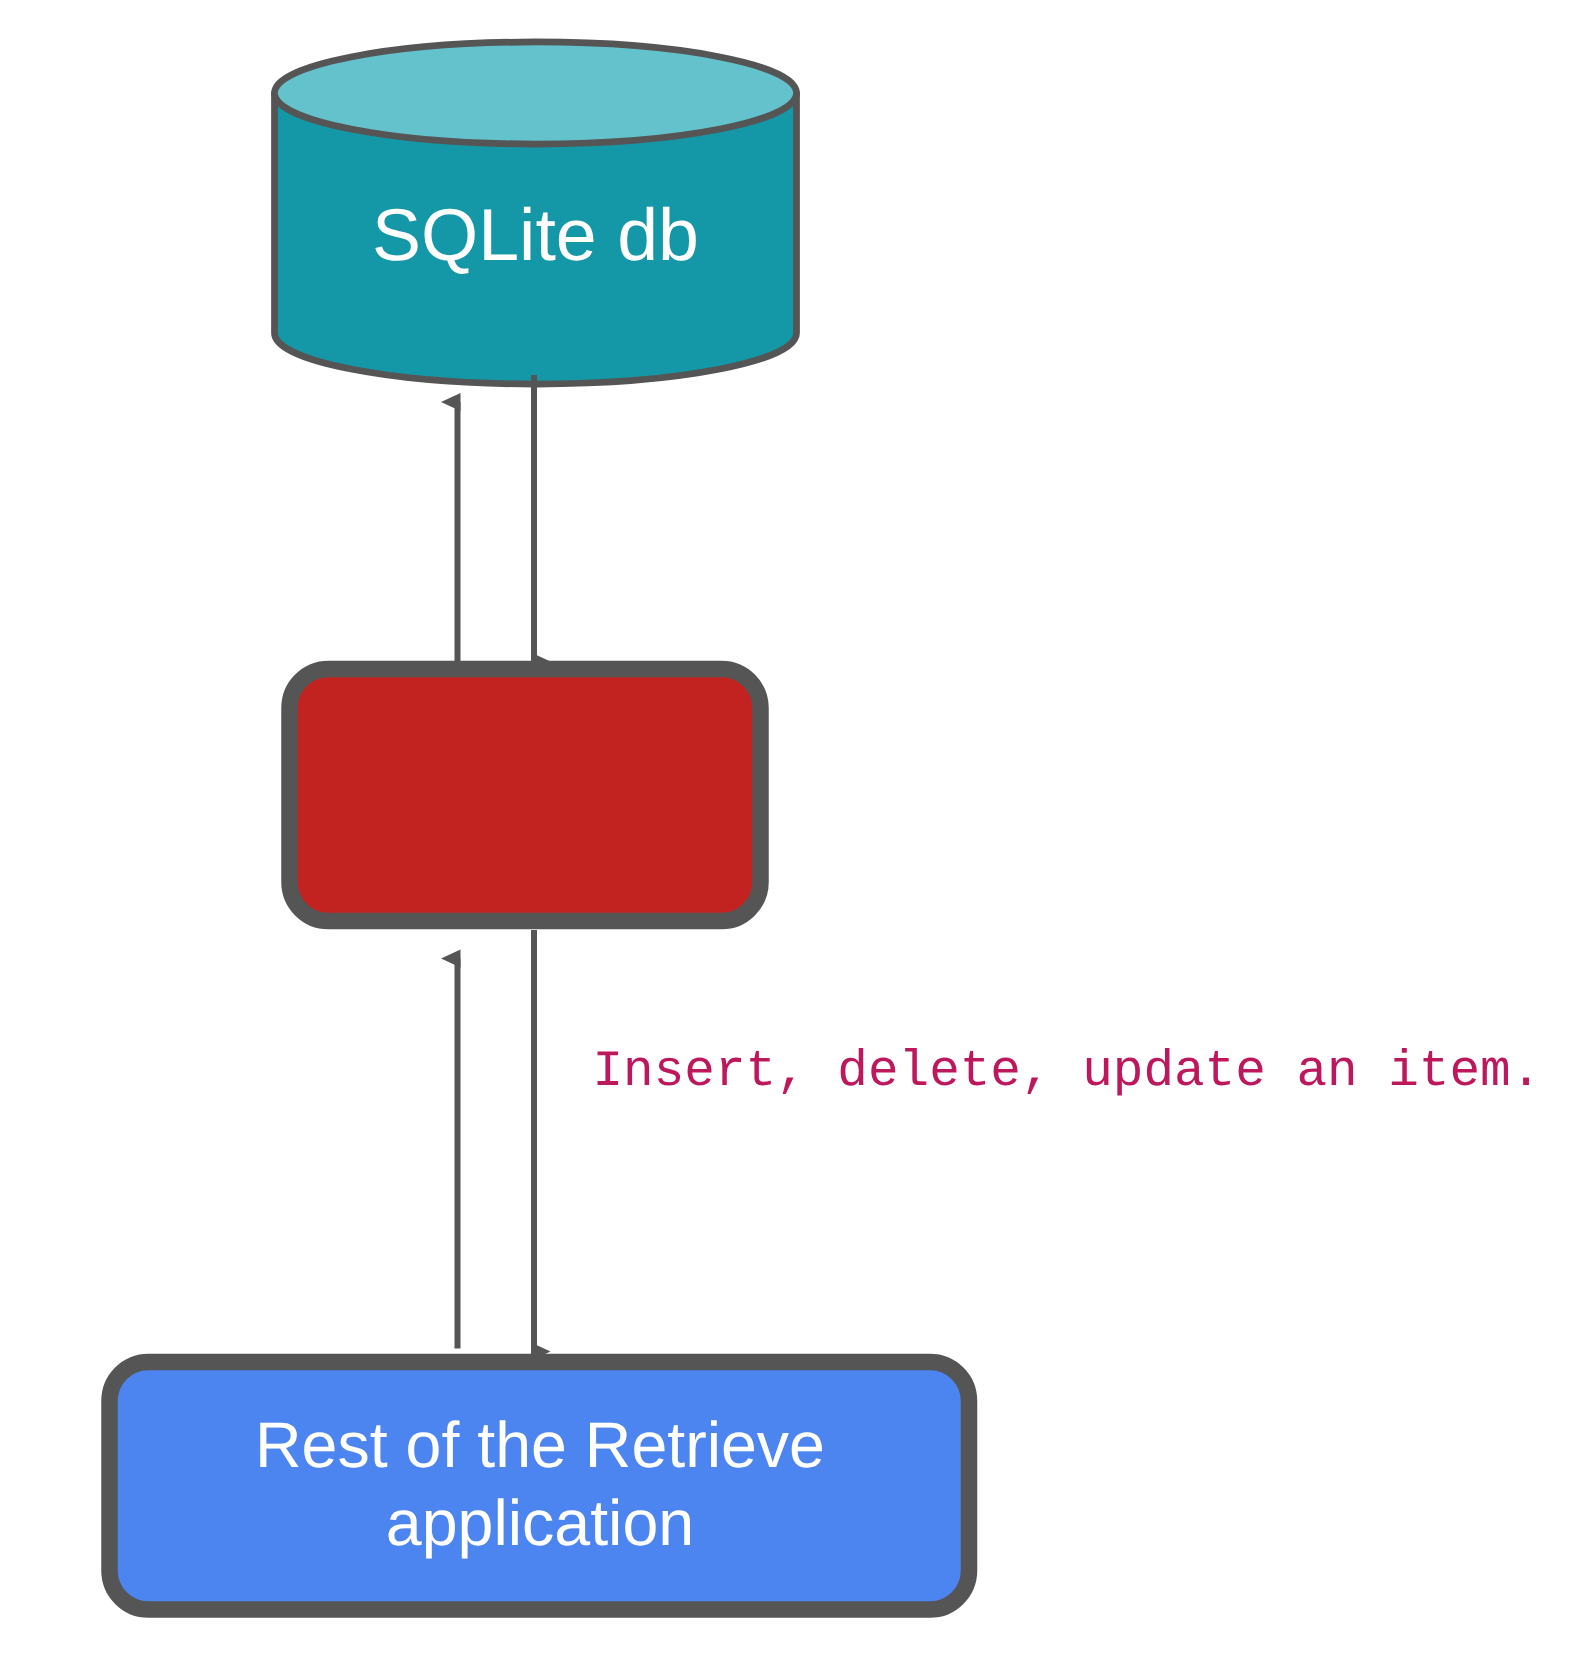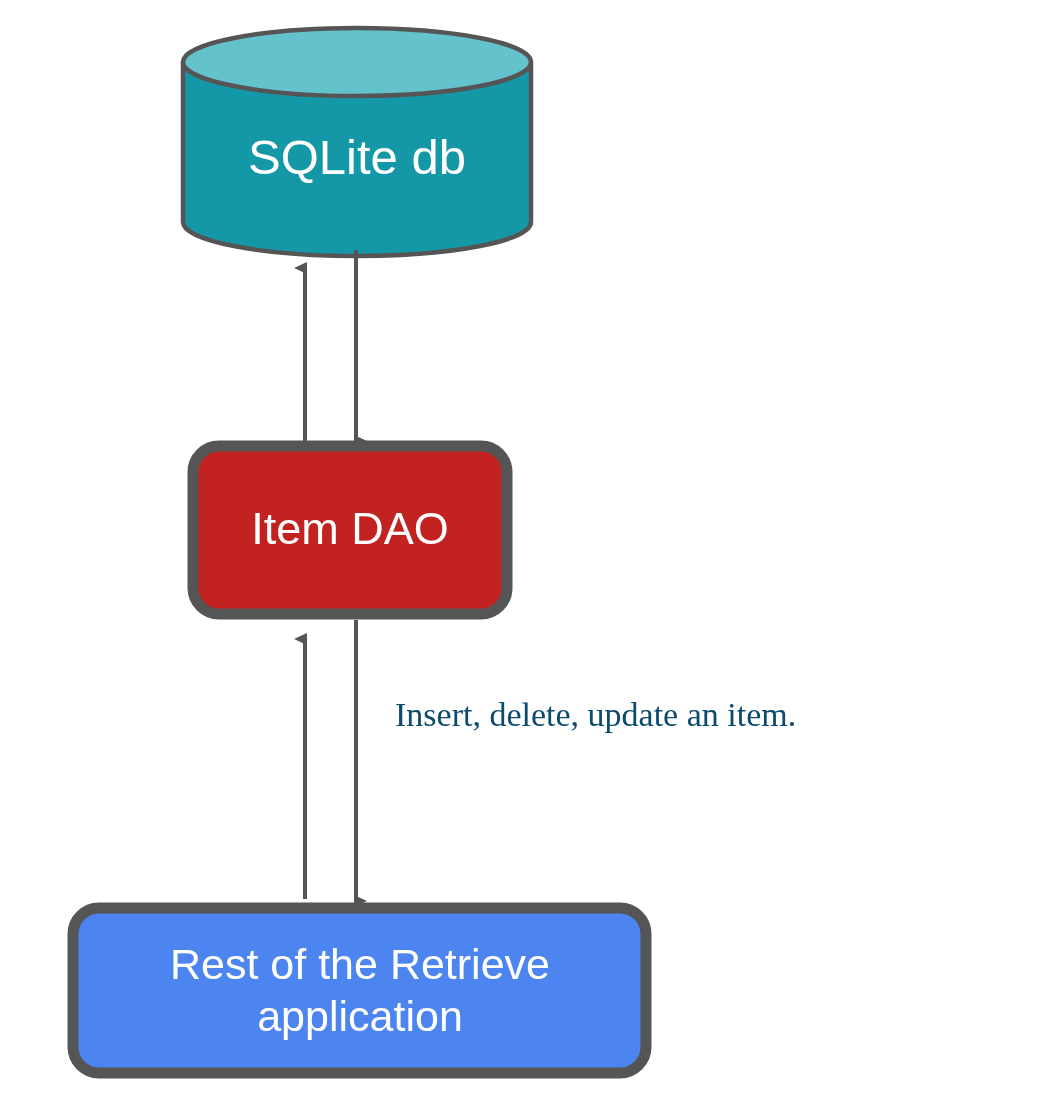--- a/index.html
+++ b/index.html
@@ -52,22 +52,22 @@
     font-size: 45px;
   }
   #app-label {
     left: 70px;
     top: 938px;
     width: 580px;
     font-size: 43px;
   }
   .edge-label {
     position: absolute;
-    color: #0c4a6e;
-    font-family: Liberation Serif, serif;
+    color: #be185d;
+    font-family: Liberation Mono, monospace;
     font-size: 34px;
     white-space: nowrap;
     user-select: none;
   }
   #edge-label-write {
     left: 395px;
     top: 696px;
   }
   #edge-label-read {
     left: 395px;
@@ -113,21 +113,20 @@
     <line x1="356" y1="620" x2="356" y2="901" stroke="#555555" stroke-width="4" marker-end="url(#arrow-down-head)"></line>
 
     <g>
       <rect x="73" y="908" width="573" height="165" rx="26" ry="26" fill="#4C84F0" stroke="#555555" stroke-width="11"></rect>
     </g>
 
   </svg>
 
   <div class="node-label" id="db-label">SQLite db</div>
 
-  <div class="node-label" id="dao-label">Item DAO</div>
 
   <div class="node-label" id="app-label">Rest of the Retrieve
 application</div>
 
   <div class="edge-label" id="edge-label-write">Insert, delete, update an item.</div>
 
 
 </div>
 
 </body></html>

